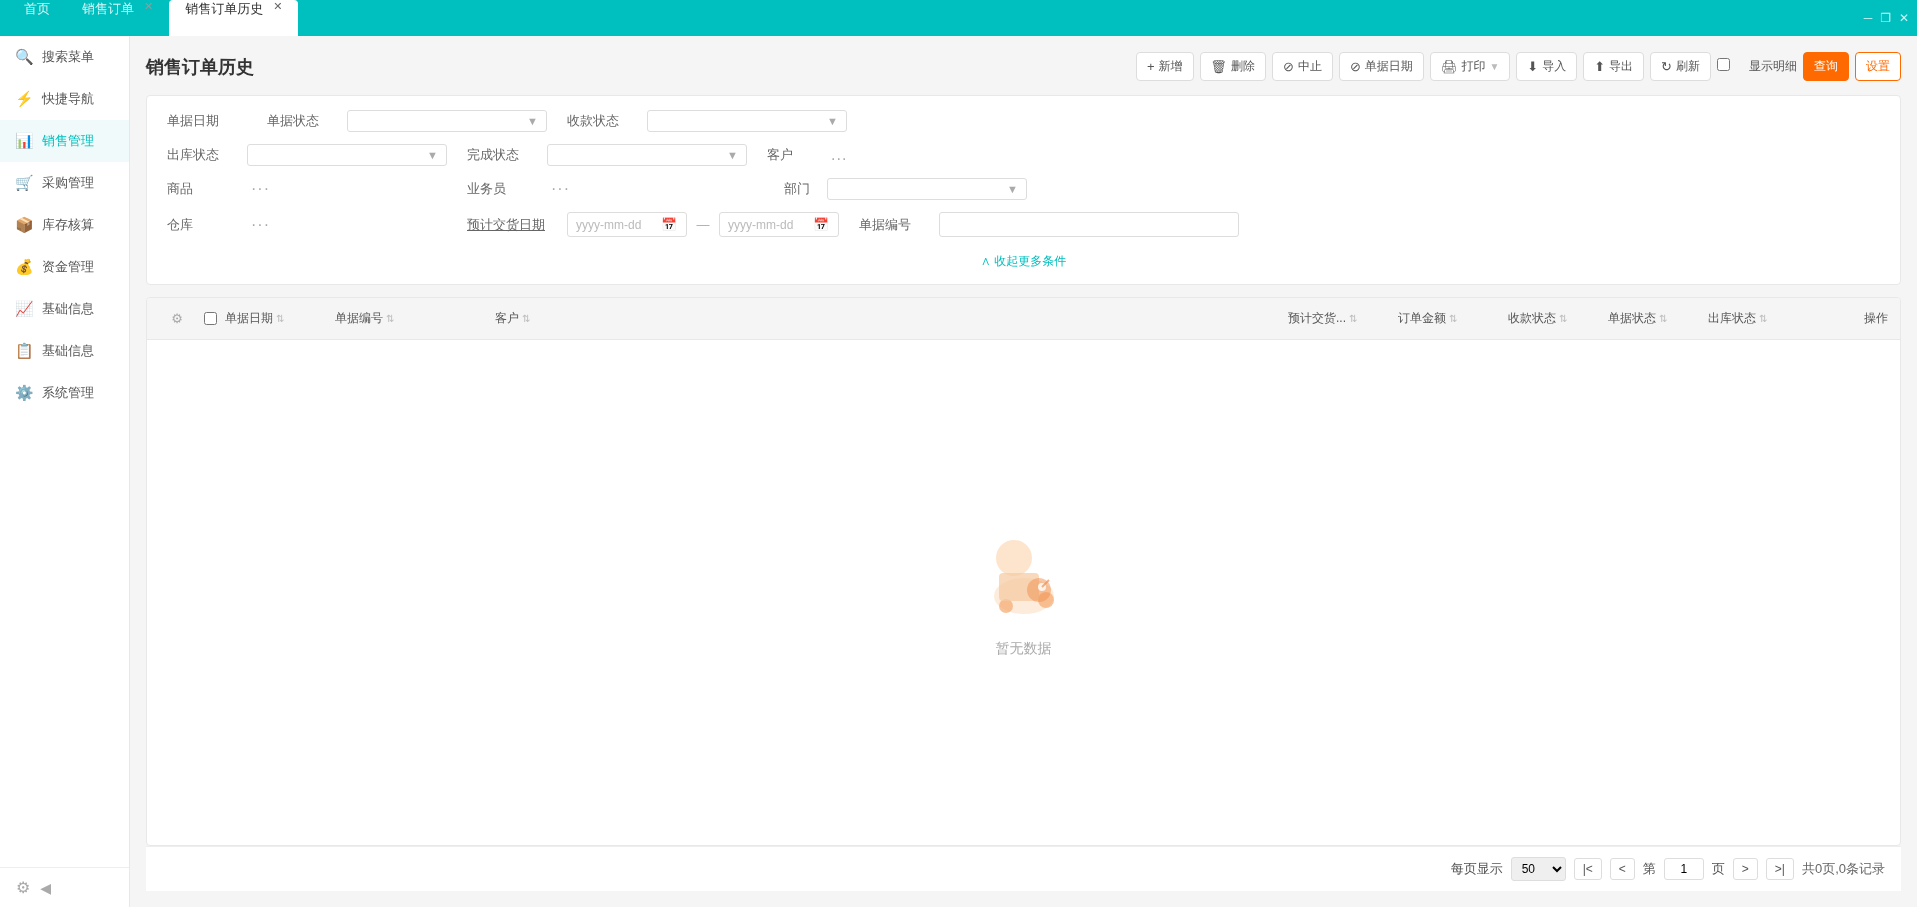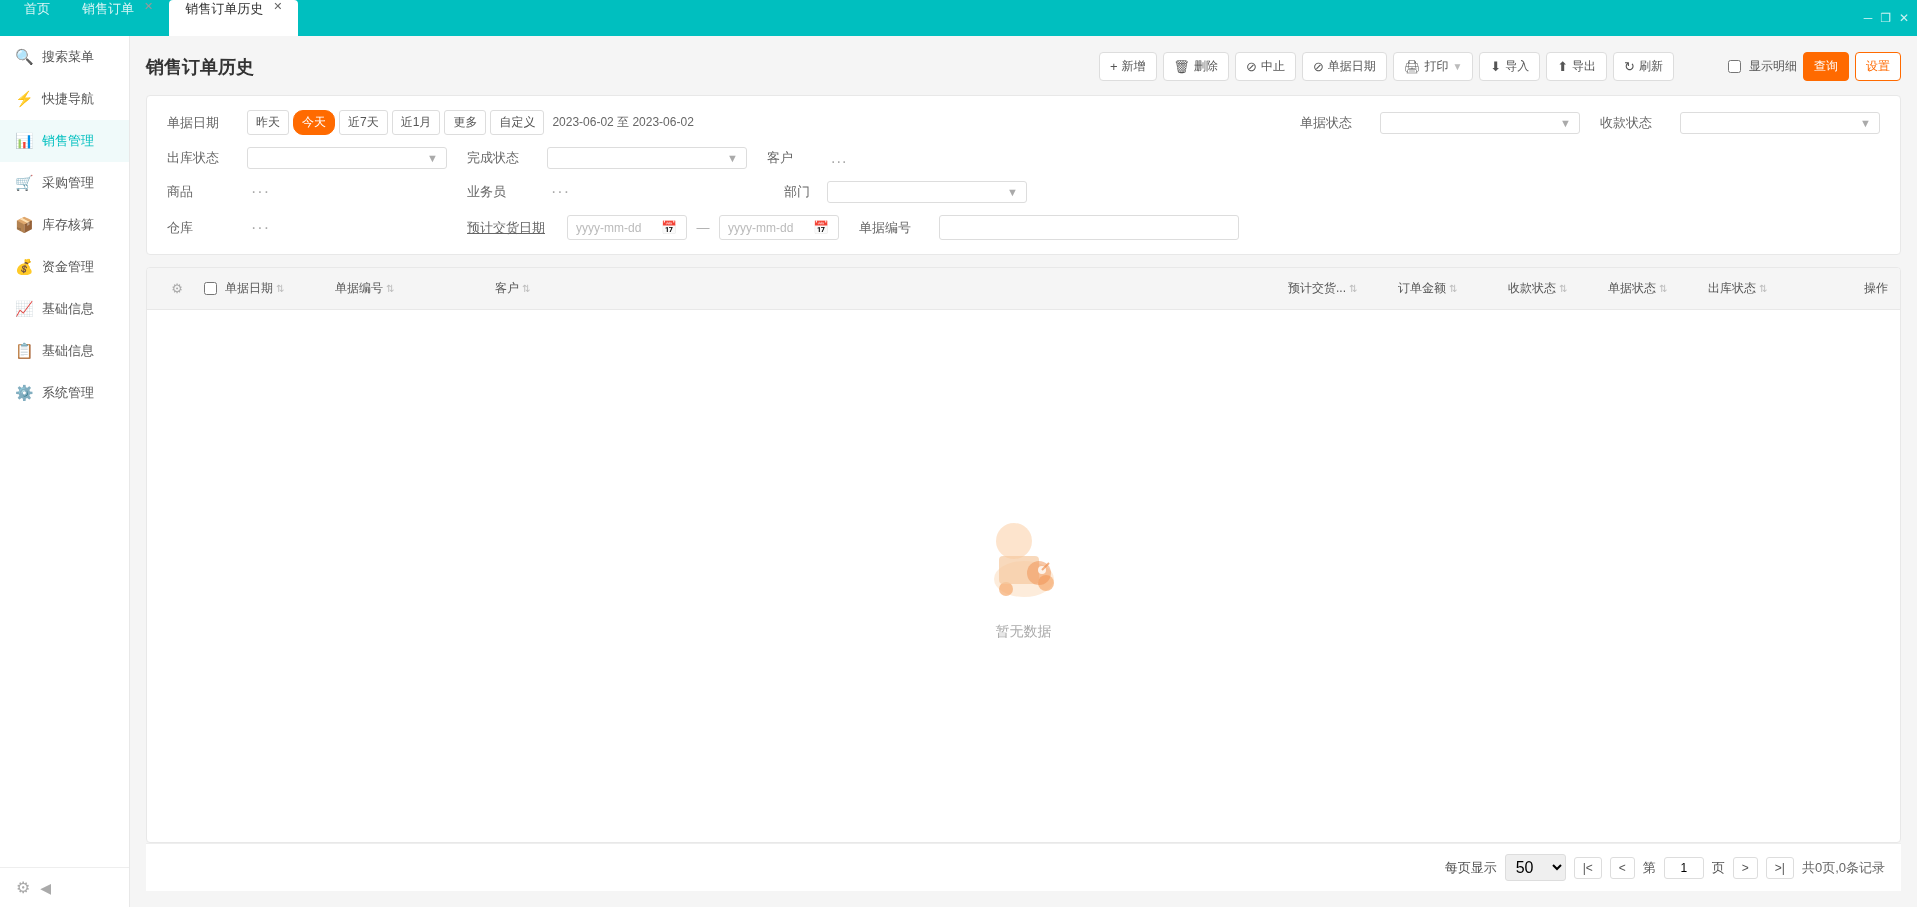--- a/index.html
+++ b/index.html
@@ -26,21 +26,21 @@
     
     .content-area { flex: 1; overflow: auto; padding: 16px; background: #f5f5f5; display: flex; flex-direction: column; }
 
     
     .page-header { display: flex; align-items: center; justify-content: space-between; margin-bottom: 14px; }
     .page-title { font-size: 18px; font-weight: bold; color: #333; }
     .toolbar { display: flex; align-items: center; gap: 6px; }
     .toolbar-btn { display: flex; align-items: center; gap: 4px; padding: 5px 10px; background: #fff; border: 1px solid #ddd; border-radius: 4px; cursor: pointer; font-size: 12px; color: #555; }
     .toolbar-btn.primary { background: #ff6a00; color: #fff; border-color: #ff6a00; }
     .toolbar-btn .btn-icon { font-size: 13px; }
-    .display-check { display: flex; align-items: center; gap: 8px; font-size: 12px; color: #555; cursor: pointer; margin-left: 48px; }
+    .display-check { display: flex; align-items: flex-start; gap: 19px; font-size: 12px; color: #555; cursor: pointer; }
     .display-check input { cursor: pointer; }
 
     
     .filter-panel { background: #fff; border-radius: 4px; padding: 14px 20px; margin-bottom: 12px; border: 1px solid #e8e8e8; }
     .filter-row { display: flex; align-items: center; margin-bottom: 12px; gap: 0; }
     .filter-row:last-child { margin-bottom: 0; }
     .filter-label { width: 80px; color: #666; font-size: 13px; flex-shrink: 0; }
     .filter-field { display: flex; align-items: center; flex: 1; min-width: 0; }
     .date-group { display: flex; align-items: center; gap: 4px; }
     .date-btn { padding: 3px 8px; border: 1px solid #ddd; border-radius: 3px; background: #fff; cursor: pointer; font-size: 12px; color: #555; }
@@ -69,21 +69,21 @@
     .col-amount { width: 110px; }
     .col-pay-status { width: 100px; }
     .col-order-status { width: 100px; }
     .col-out-status { width: 100px; }
     .col-action { width: 80px; text-align: right; justify-content: flex-end; }
     .empty-area { flex: 1; display: flex; flex-direction: column; align-items: center; justify-content: center; gap: 12px; padding: 60px 0; }
     .empty-text { color: #aaa; font-size: 14px; }
 
     
     .pagination-bar { display: flex; align-items: center; justify-content: flex-end; padding: 10px 16px; background: #fff; border-top: 1px solid #eee; gap: 8px; font-size: 13px; color: #555; }
-    .page-size-select { border: 1px solid #ddd; border-radius: 3px; padding: 3px 6px; font-size: 16px; }
+    .page-size-select { border: 1px solid #ddd; border-radius: 3px; padding: 3px 6px; font-size: 12px; }
     .page-nav-btn { border: 1px solid #ddd; border-radius: 3px; background: #fff; padding: 3px 8px; cursor: pointer; color: #555; font-size: 12px; }
     .page-nav-btn:disabled { color: #ccc; cursor: not-allowed; }
     .page-input { border: 1px solid #ddd; border-radius: 3px; width: 40px; text-align: center; padding: 3px 4px; font-size: 12px; }
     .total-info { color: #666; }
 
     
     .empty-svg { width: 120px; height: 100px; }
   </style>
 </head>
 <body>
@@ -200,31 +200,20 @@
         <button class="toolbar-btn" style="border-color:#ff6a00; color:#ff6a00;">
           <span>设置</span>
         </button>
       </div>
     </div>
 
     <div class="filter-panel">
 
       <div class="filter-row">
         <span class="filter-label">单据日期</span>
-        <div class="filter-field">
-          <div class="date-group">
-            <button class="date-btn">昨天</button>
-            <button class="date-btn active">今天</button>
-            <button class="date-btn">近7天</button>
-            <button class="date-btn">近1月</button>
-            <button class="date-btn">更多</button>
-            <button class="date-btn">自定义</button>
-            <span class="date-range">2023-06-02 至 2023-06-02</span>
-          </div>
-        </div>
         <span class="filter-label" style="width:80px; margin-left:20px;">单据状态</span>
         <div class="filter-select" style="width:200px;">
           <span style="color:#ccc; font-size:12px;"></span>
           <span class="arrow">▼</span>
         </div>
         <span class="filter-label" style="width:80px; margin-left:20px;">收款状态</span>
         <div class="filter-select" style="width:200px;">
           <span style="color:#ccc; font-size:12px;"></span>
           <span class="arrow">▼</span>
         </div>
@@ -275,20 +264,23 @@
         </div>
         <div class="filter-separator">—</div>
         <div class="date-input">
           <span>yyyy-mm-dd</span>
           <span class="cal-icon">📅</span>
         </div>
         <span class="filter-label" style="width:80px; margin-left:20px;">单据编号</span>
         <input class="filter-input" style="width: 300px;" placeholder="">
       </div>
 
+      <div class="collapse-row">
+        <span>∧ 收起更多条件</span>
+      </div>
     </div>
 
     <div class="table-wrap">
       <div class="table-header-row">
         <div class="th-settings">⚙</div>
         <div class="th-check">
           <input type="checkbox" style="">
         </div>
         <div class="th-cell col-date">
           <span>单据日期</span>

